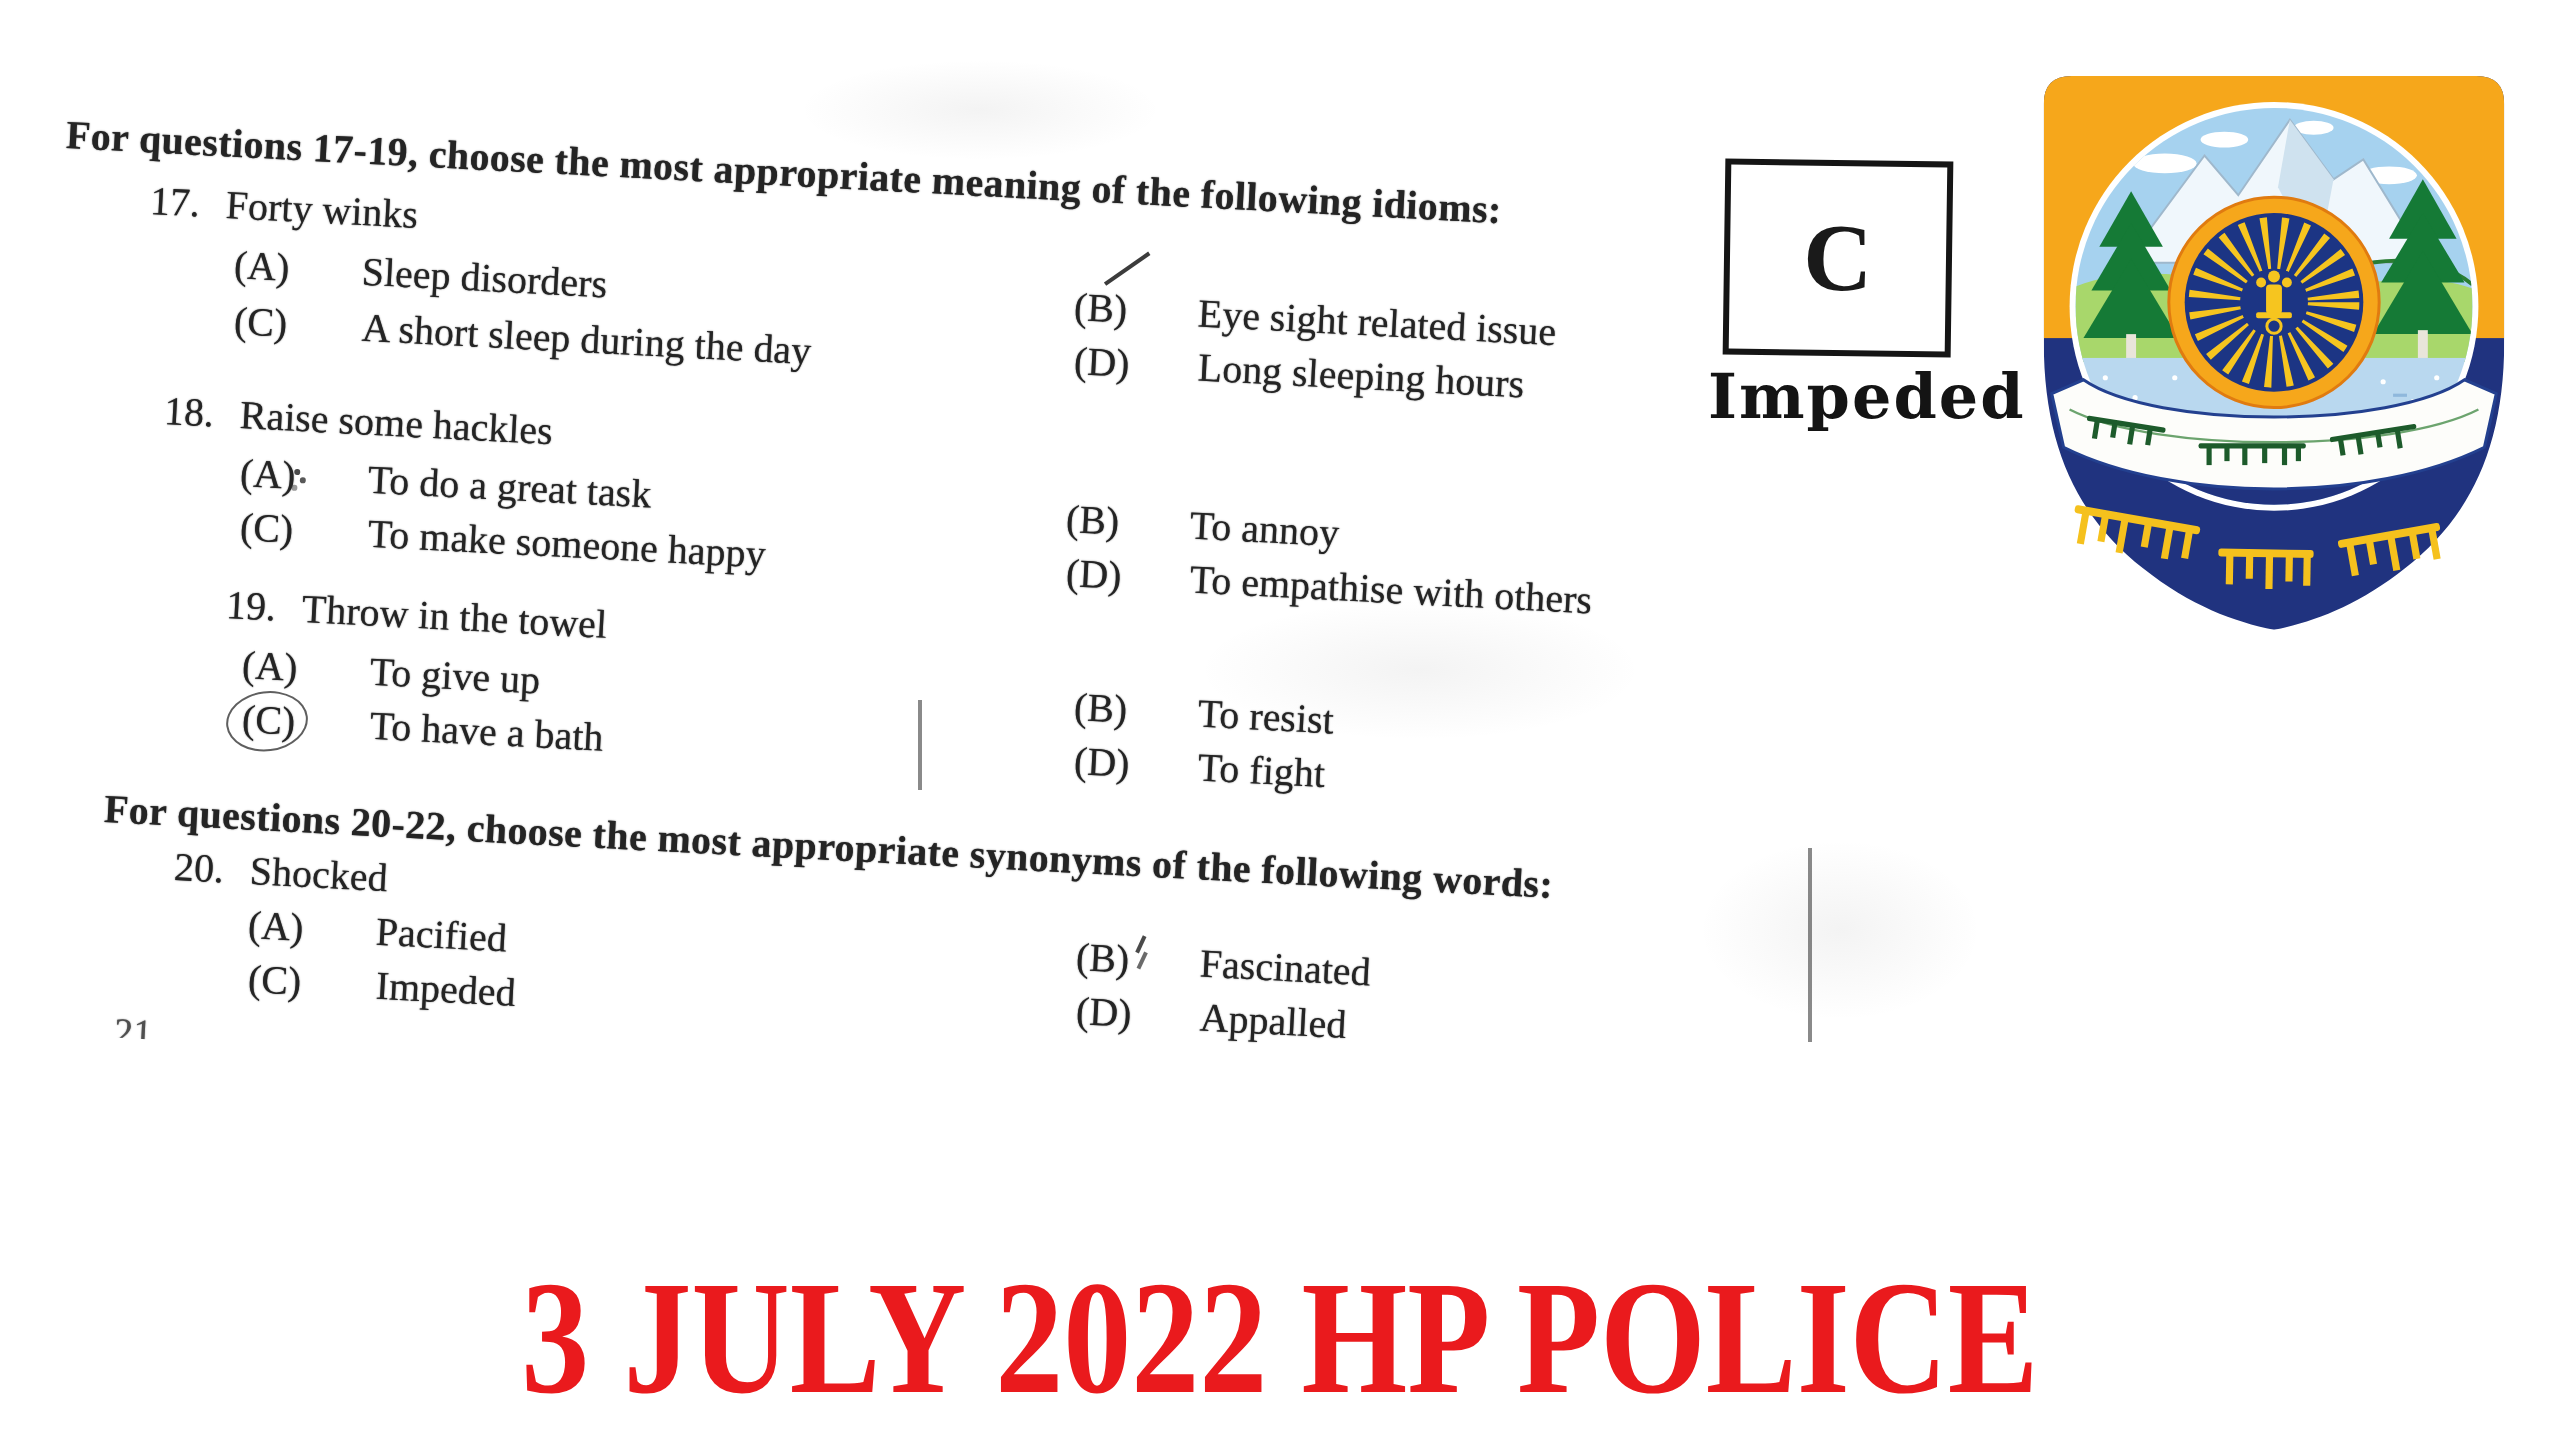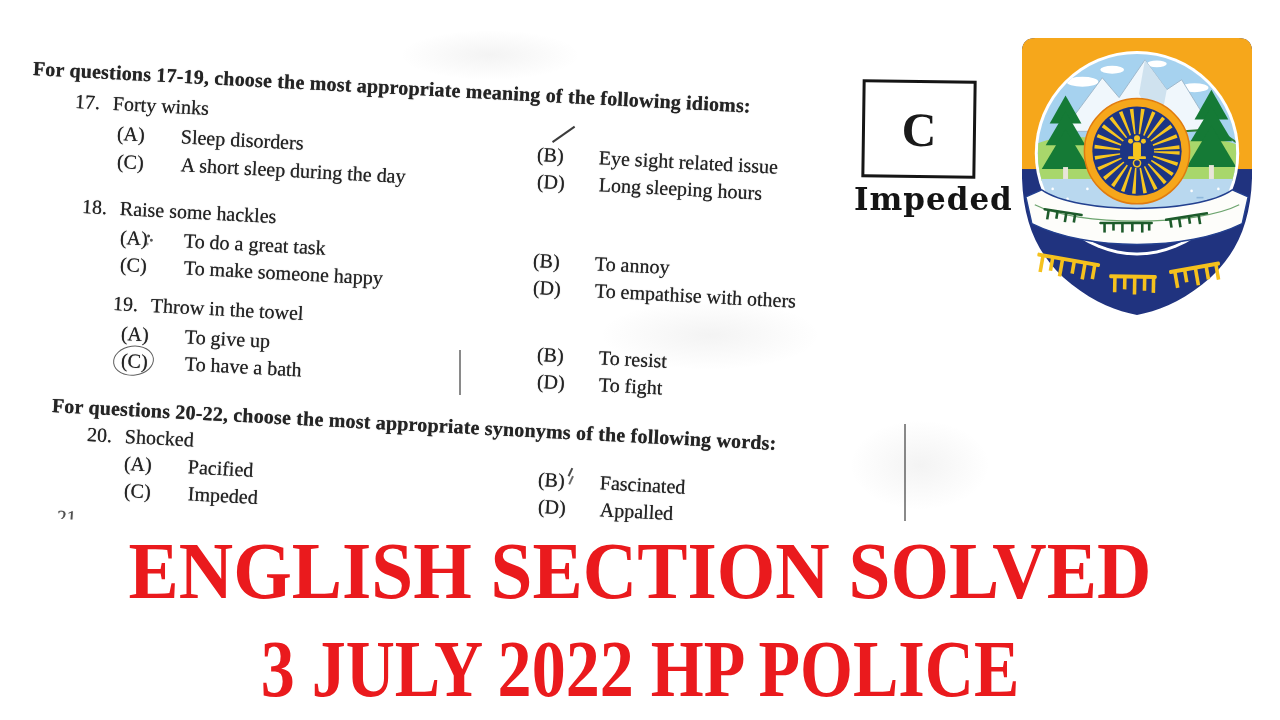--- a/index.html
+++ b/index.html
@@ -265,20 +265,17 @@
         <rect x="0" y="0" width="52" height="4" rx="1.5"></rect>
         <rect x="4" y="3" width="3.6" height="16"></rect>
           <rect x="14" y="3" width="3.6" height="12"></rect>
         <rect x="25" y="3" width="3.6" height="17"></rect>
           <rect x="36" y="3" width="3.6" height="13"></rect>
         <rect x="46" y="3" width="3.6" height="15"></rect>
       </g>
     </g>
   </svg>
 
-  <div class="red-line" id="red1">
-    <span class="stretch">ENGLISH SECTION SOLVED</span>
-  </div>
   <div class="red-line" id="red2">
     <span class="stretch">3 JULY 2022 HP POLICE CONSTABLE</span>
   </div>
 
 </div>
 
 </body></html>

